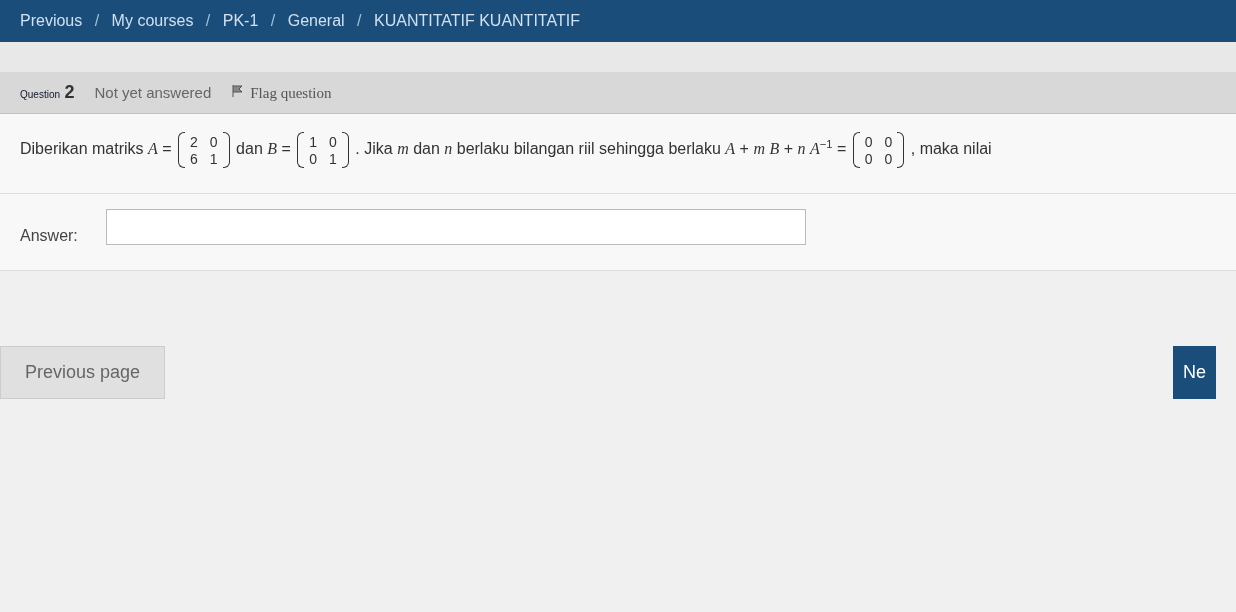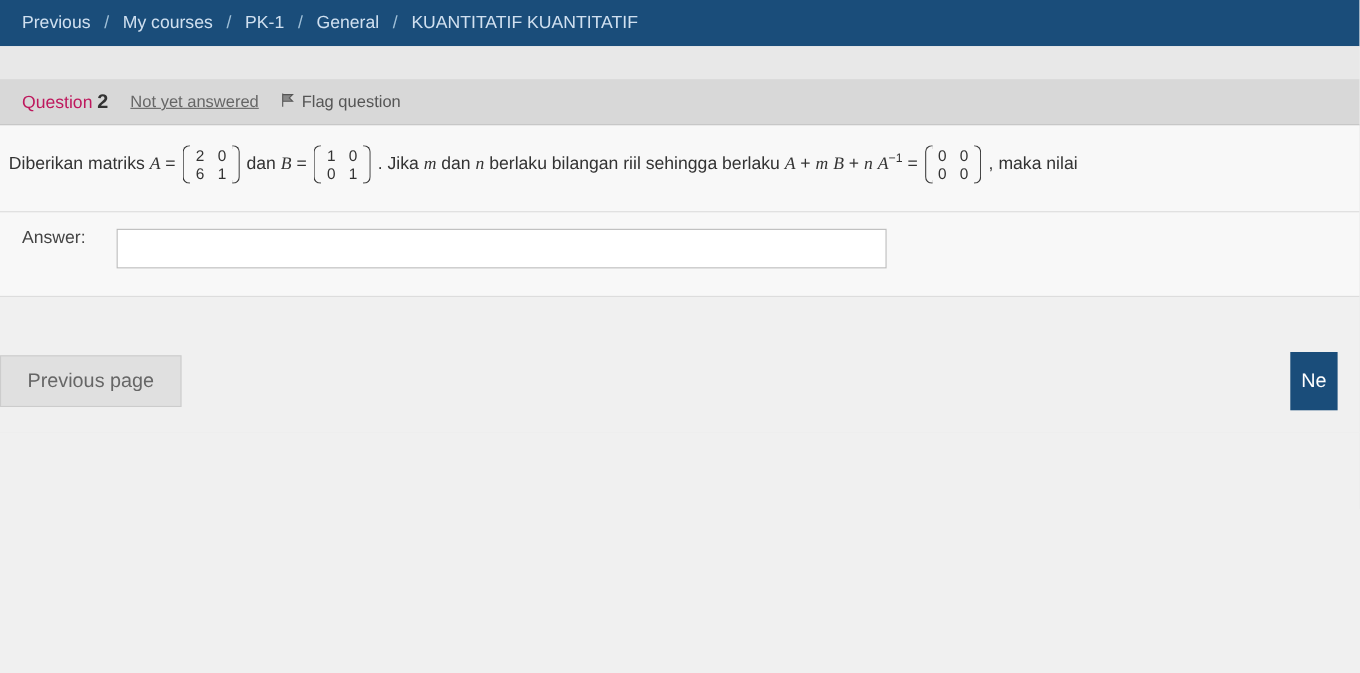--- a/index.html
+++ b/index.html
@@ -34,48 +34,48 @@
     }
     .question-header {
       background: #d8d8d8;
       padding: 10px 20px;
       display: flex;
       align-items: center;
       gap: 20px;
       border-bottom: 1px solid #c0c0c0;
     }
     .question-label {
-      color: #be185d;
-      font-size: 16px;
+      color: #0f172a;
+      font-size: 10px;
       margin-top: 48px;
     }
     .question-number {
       font-size: 18px;
       font-weight: bold;
       color: #333;
     }
     .status-text {
       color: #666;
       font-size: 15px;
-      text-decoration: underline;
     }
     .flag-link {
       color: #555;
       font-size: 15px;
       cursor: pointer;
       display: flex;
-      align-items: flex-start;
+      align-items: flex-end;
       gap: 5px;
+      font-family: Liberation Serif, serif;
     }
     .flag-icon {
       display: inline-block;
     }
     .question-body {
       background: #f8f8f8;
-      padding: 18px 20px 25px 8px;
+      padding: 18px 20px 25px 20px;
       font-size: 16px;
       color: #333;
       line-height: 1.8;
     }
     .math-text {
       font-style: italic;
       font-family: 'Times New Roman', serif;
     }
     .matrix {
       display: inline-block;
@@ -114,41 +114,40 @@
       padding: 0 6px;
       text-align: center;
       font-size: 14px;
       line-height: 1.2;
     }
     .answer-section {
       background: #f8f8f8;
       padding: 15px 20px 25px 20px;
       border-top: 1px solid #ddd;
       display: flex;
-      align-items: flex-start;
+      align-items: flex-end;
       gap: 28px;
     }
     .answer-label {
       color: #444;
       font-size: 16px;
     }
     .answer-input {
       flex: 0 0 700px;
       height: 36px;
       border: 1px solid #bbb;
       padding: 5px 10px;
       font-size: 15px;
       background: #fff;
     }
     .nav-section {
       background: #f0f0f0;
-      padding: 50px 20px 20px 0;
+      padding: 75px 20px 20px 0;
       display: flex;
       justify-content: space-between;
-      align-items: center;
       border-top: 1px solid #ddd;
     }
     .prev-btn {
       background: #e0e0e0;
       color: #666;
       padding: 12px 24px;
       font-size: 18px;
       border: 1px solid #ccc;
       cursor: pointer;
     }

